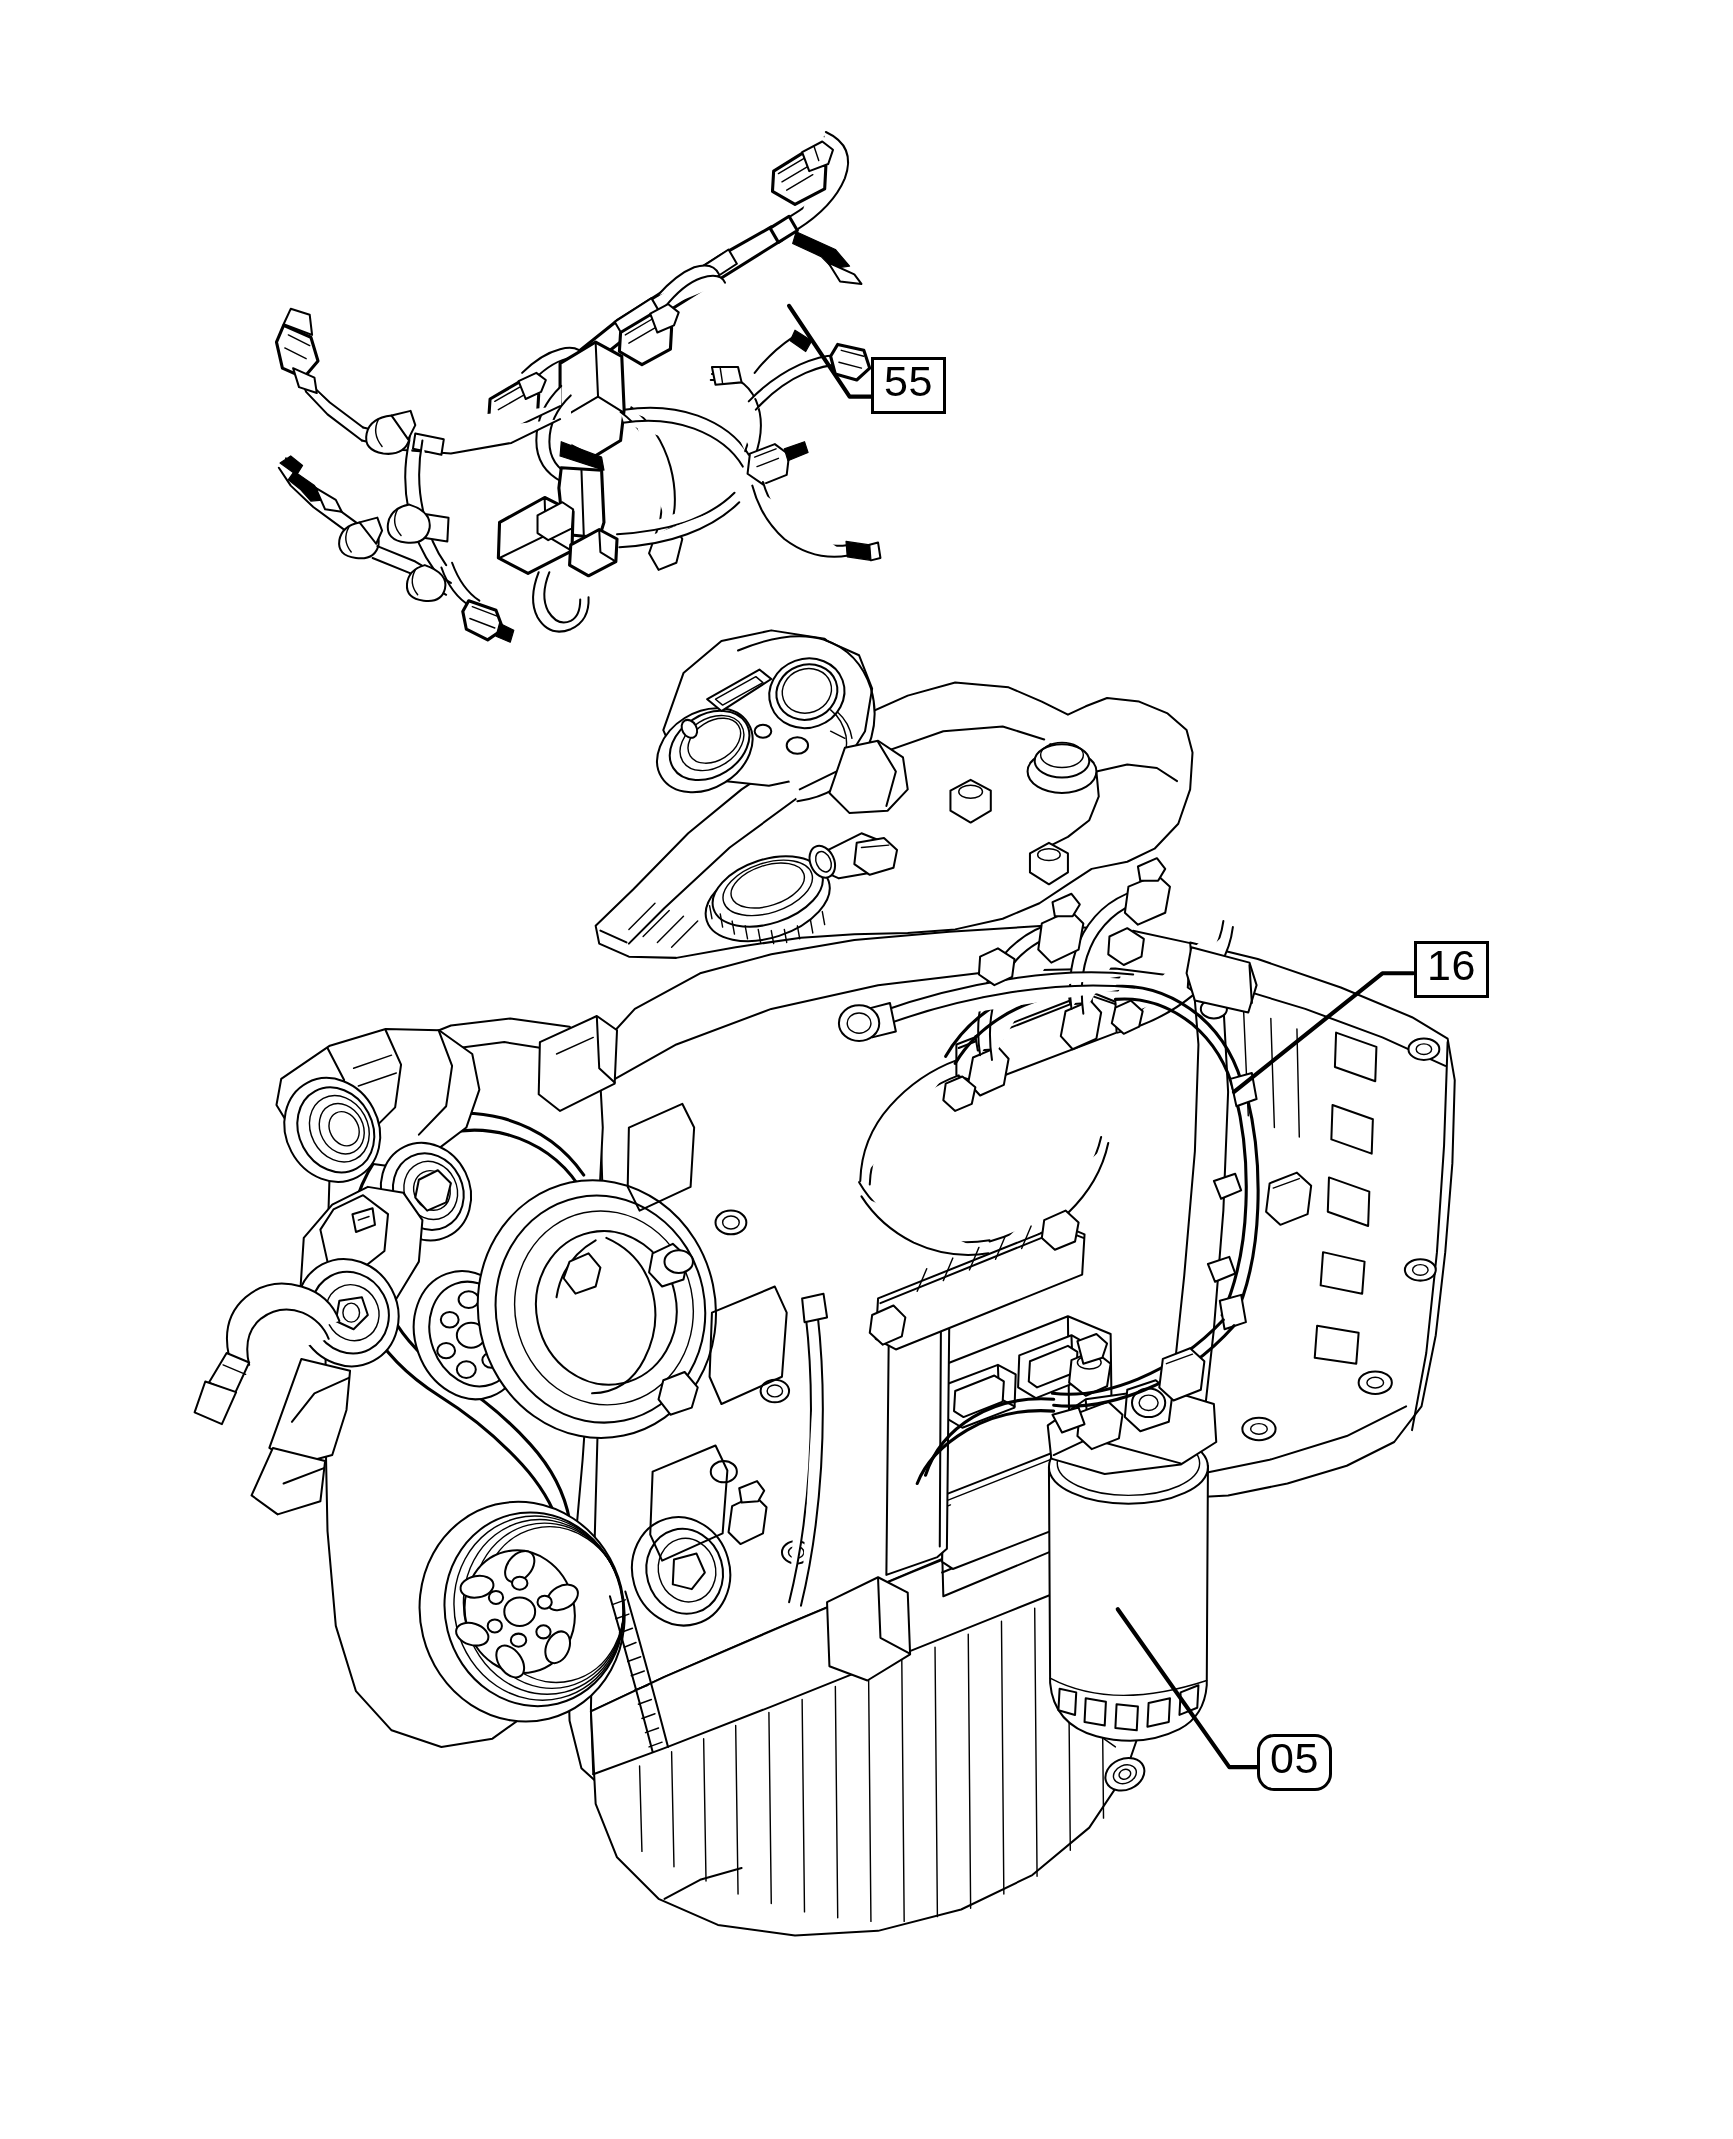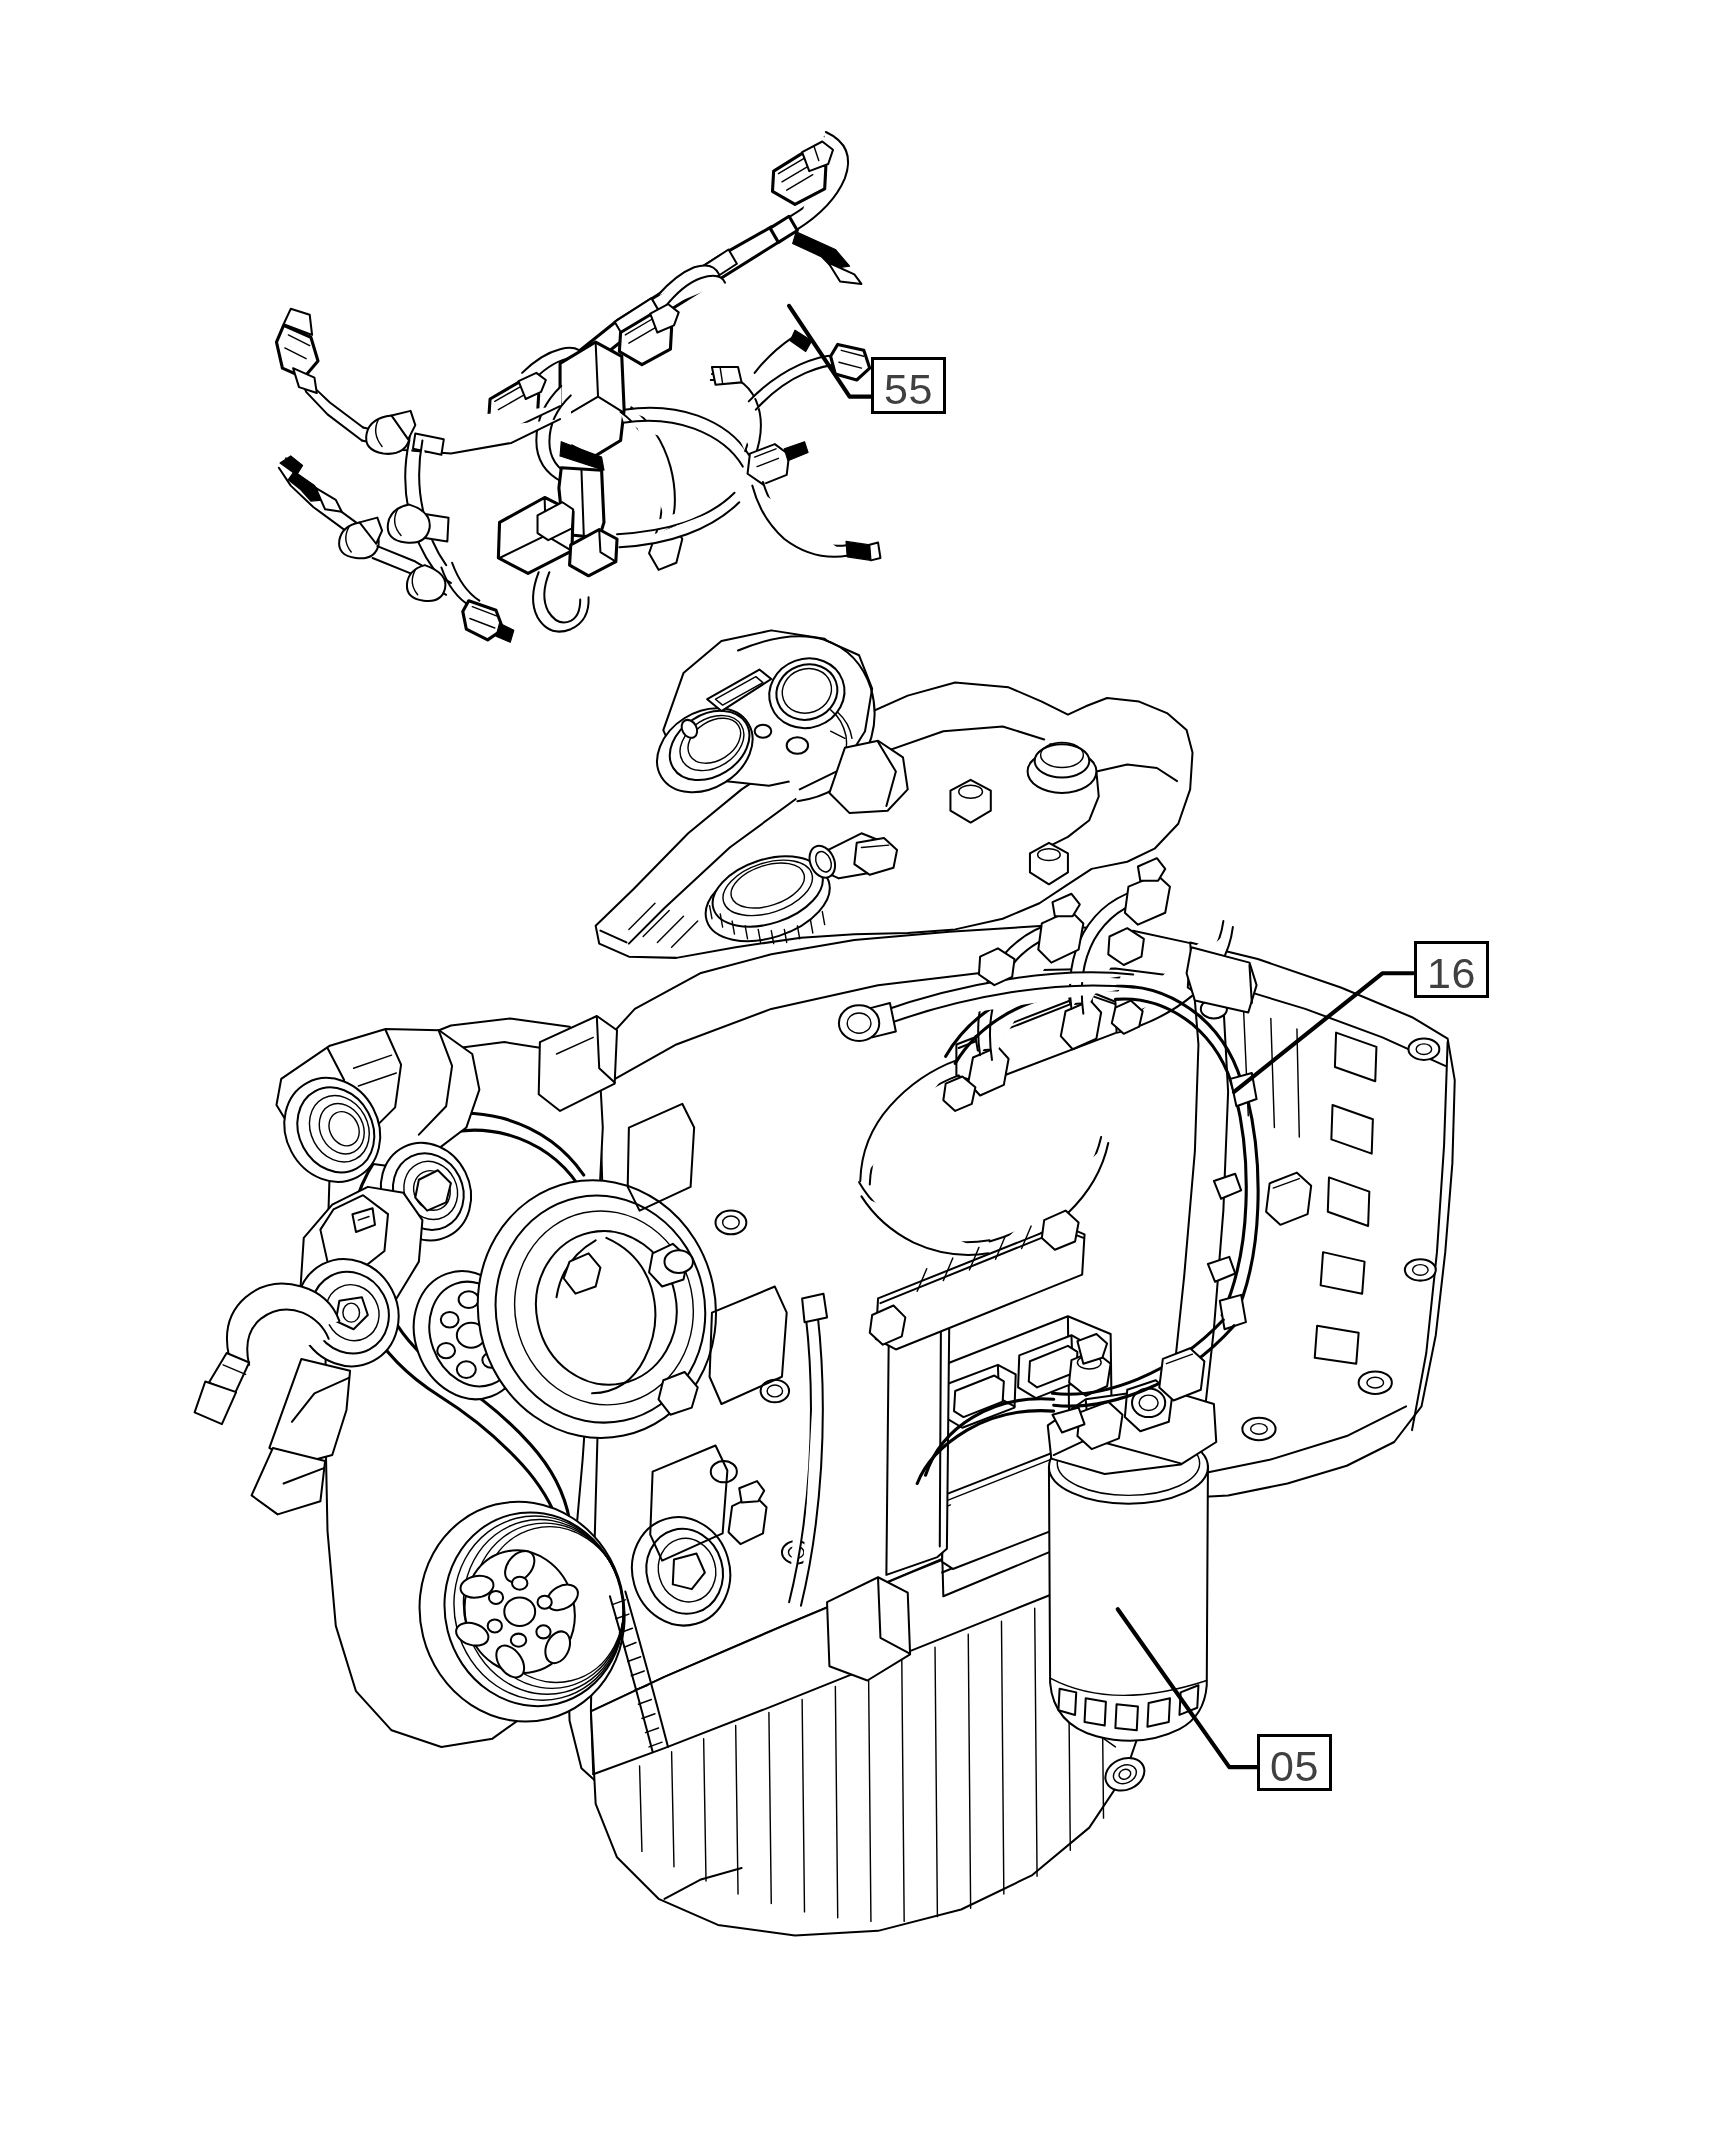--- a/index.html
+++ b/index.html
@@ -10,25 +10,25 @@
     width:1733px;height:2140px;
     background:#ffffff;
     overflow:hidden;
   }
   #art{position:absolute;inset:0;}
   .callout{
     position:absolute;
     box-sizing:border-box;
     background:#ffffff;
     border:3.6px solid #000000;
-    display:flex;align-items:flex-end;justify-content:center;
+    display:flex;align-items:flex-start;justify-content:center;
     font-family:"Liberation Sans", sans-serif;
     font-size:43px;
     line-height:1;
-    color:#404040;
+    color:#000000;
     letter-spacing:0.6px;
     z-index:40;
   }
 </style>
 </head>
 <body>
 
 <div id="sheet">
 
   <svg id="art" viewBox="0 0 2921 3606" width="1733" height="2140" xmlns="http://www.w3.org/2000/svg">
@@ -792,18 +792,18 @@
   </svg>
 
   <div class="callout" style="left:871px;top:357px;width:75px;height:57px;">
     <span>55</span>
   </div>
 
   <div class="callout" style="left:1414px;top:941px;width:75px;height:57px;">
     <span>16</span>
   </div>
 
-  <div class="callout" style="left:1257px;top:1734px;width:75px;height:57px;">
+  <div class="callout" style="left:1257px;top:1734px;width:75px;height:57px;border-radius:17px;">
     <span>05</span>
   </div>
 
 </div>
 
 
 </body></html>

